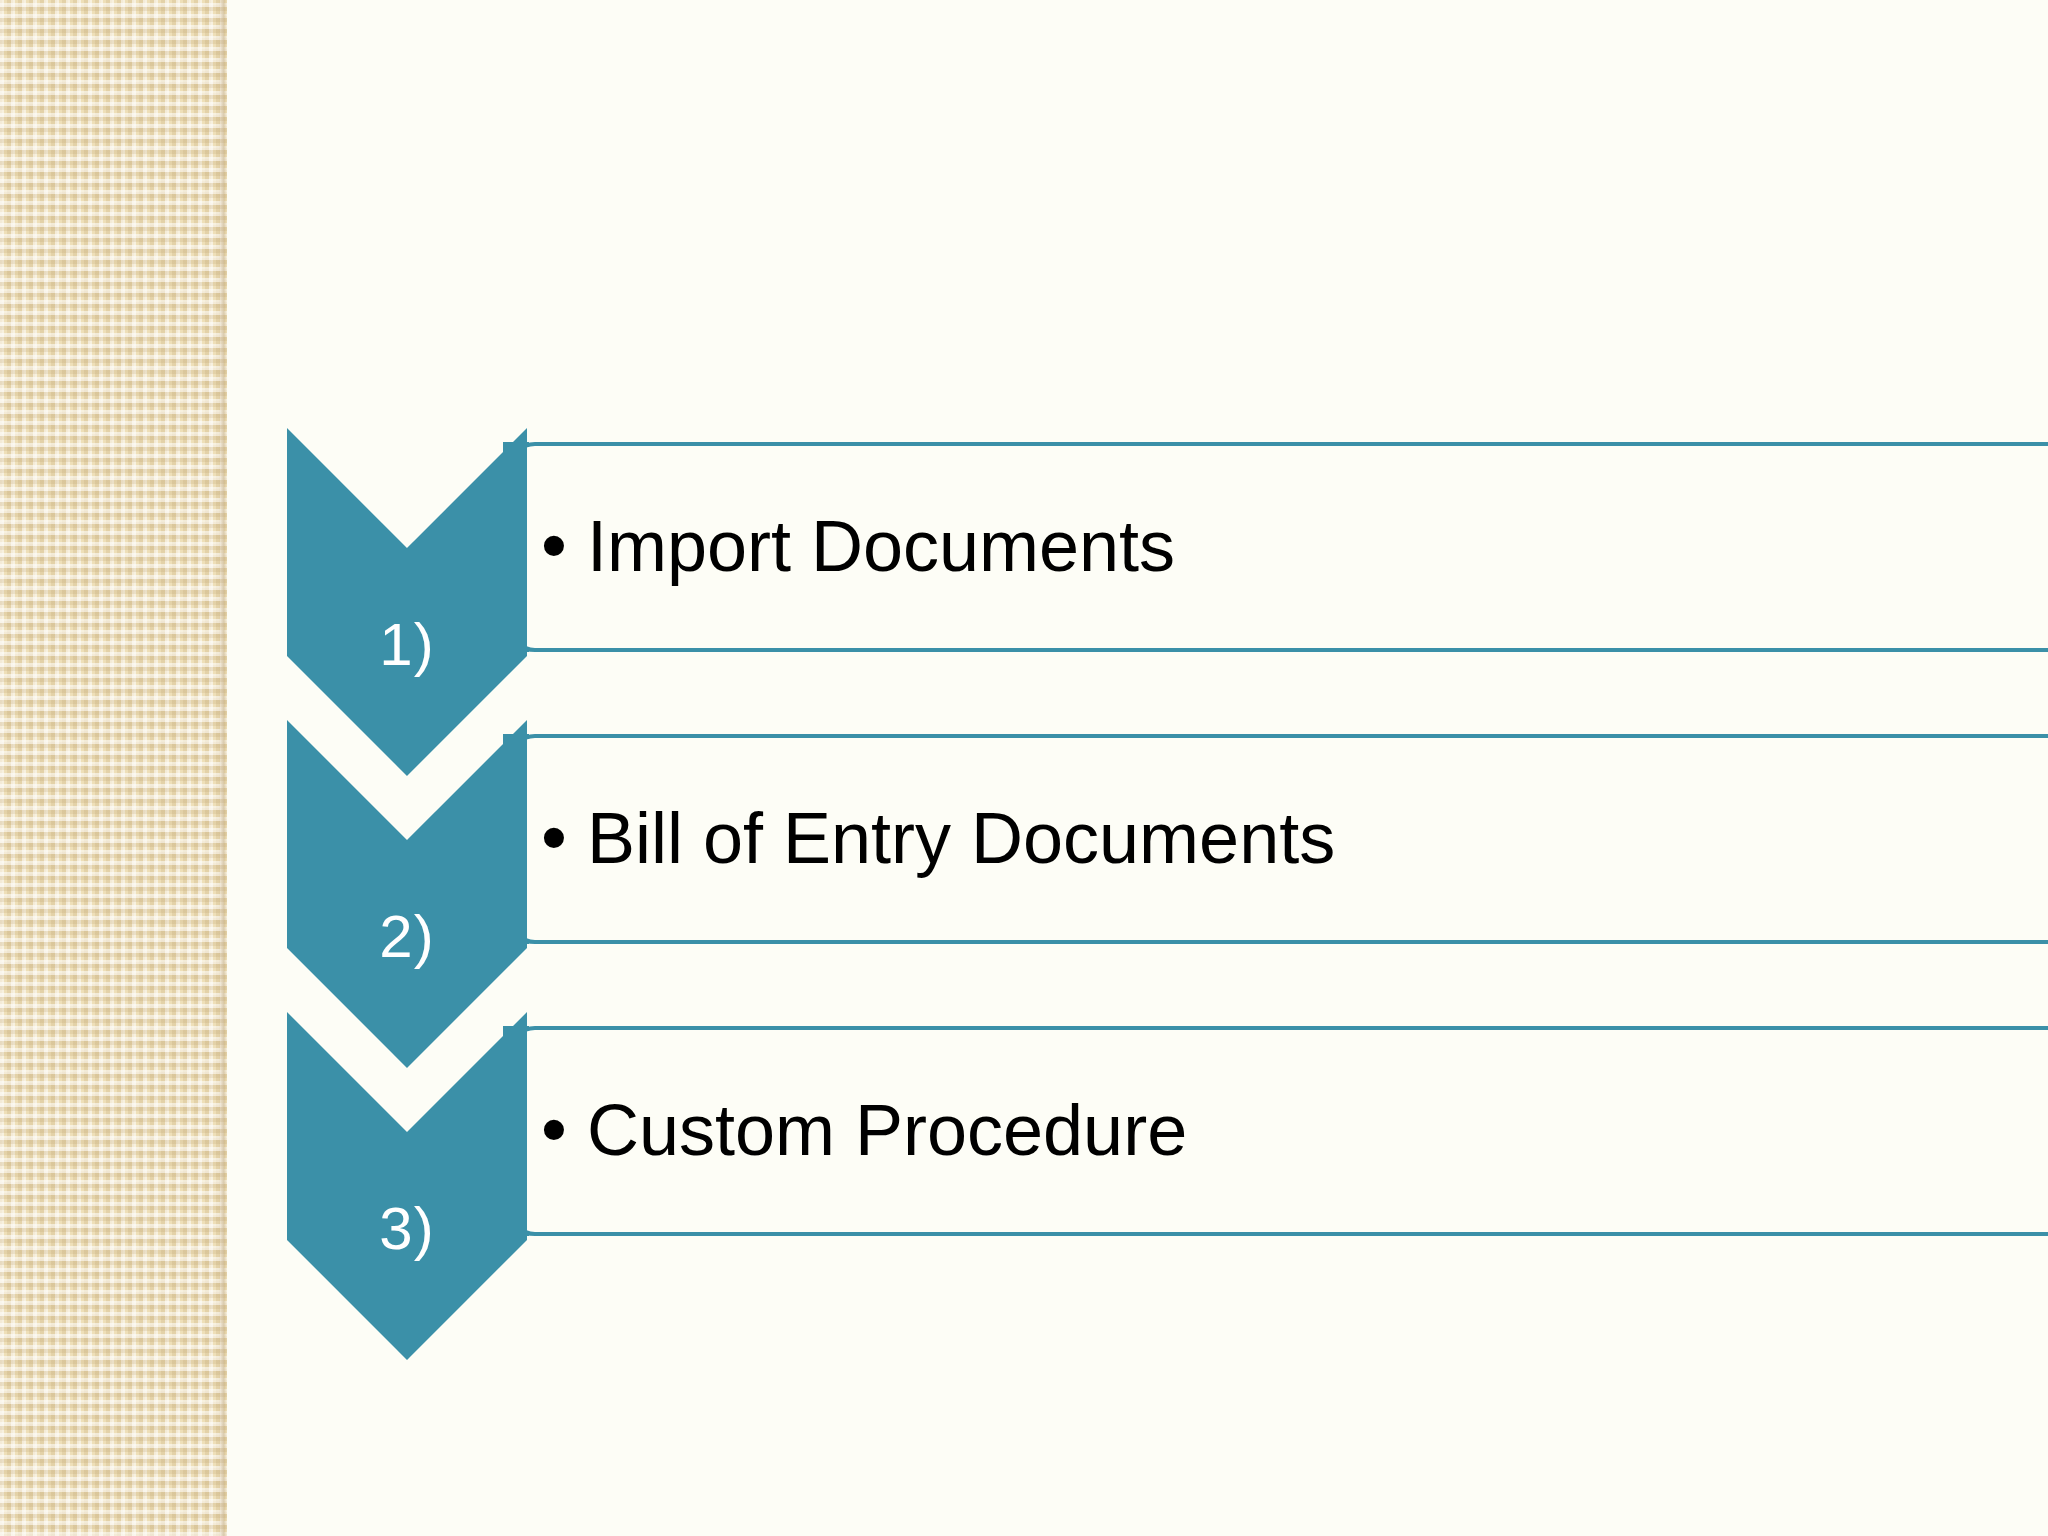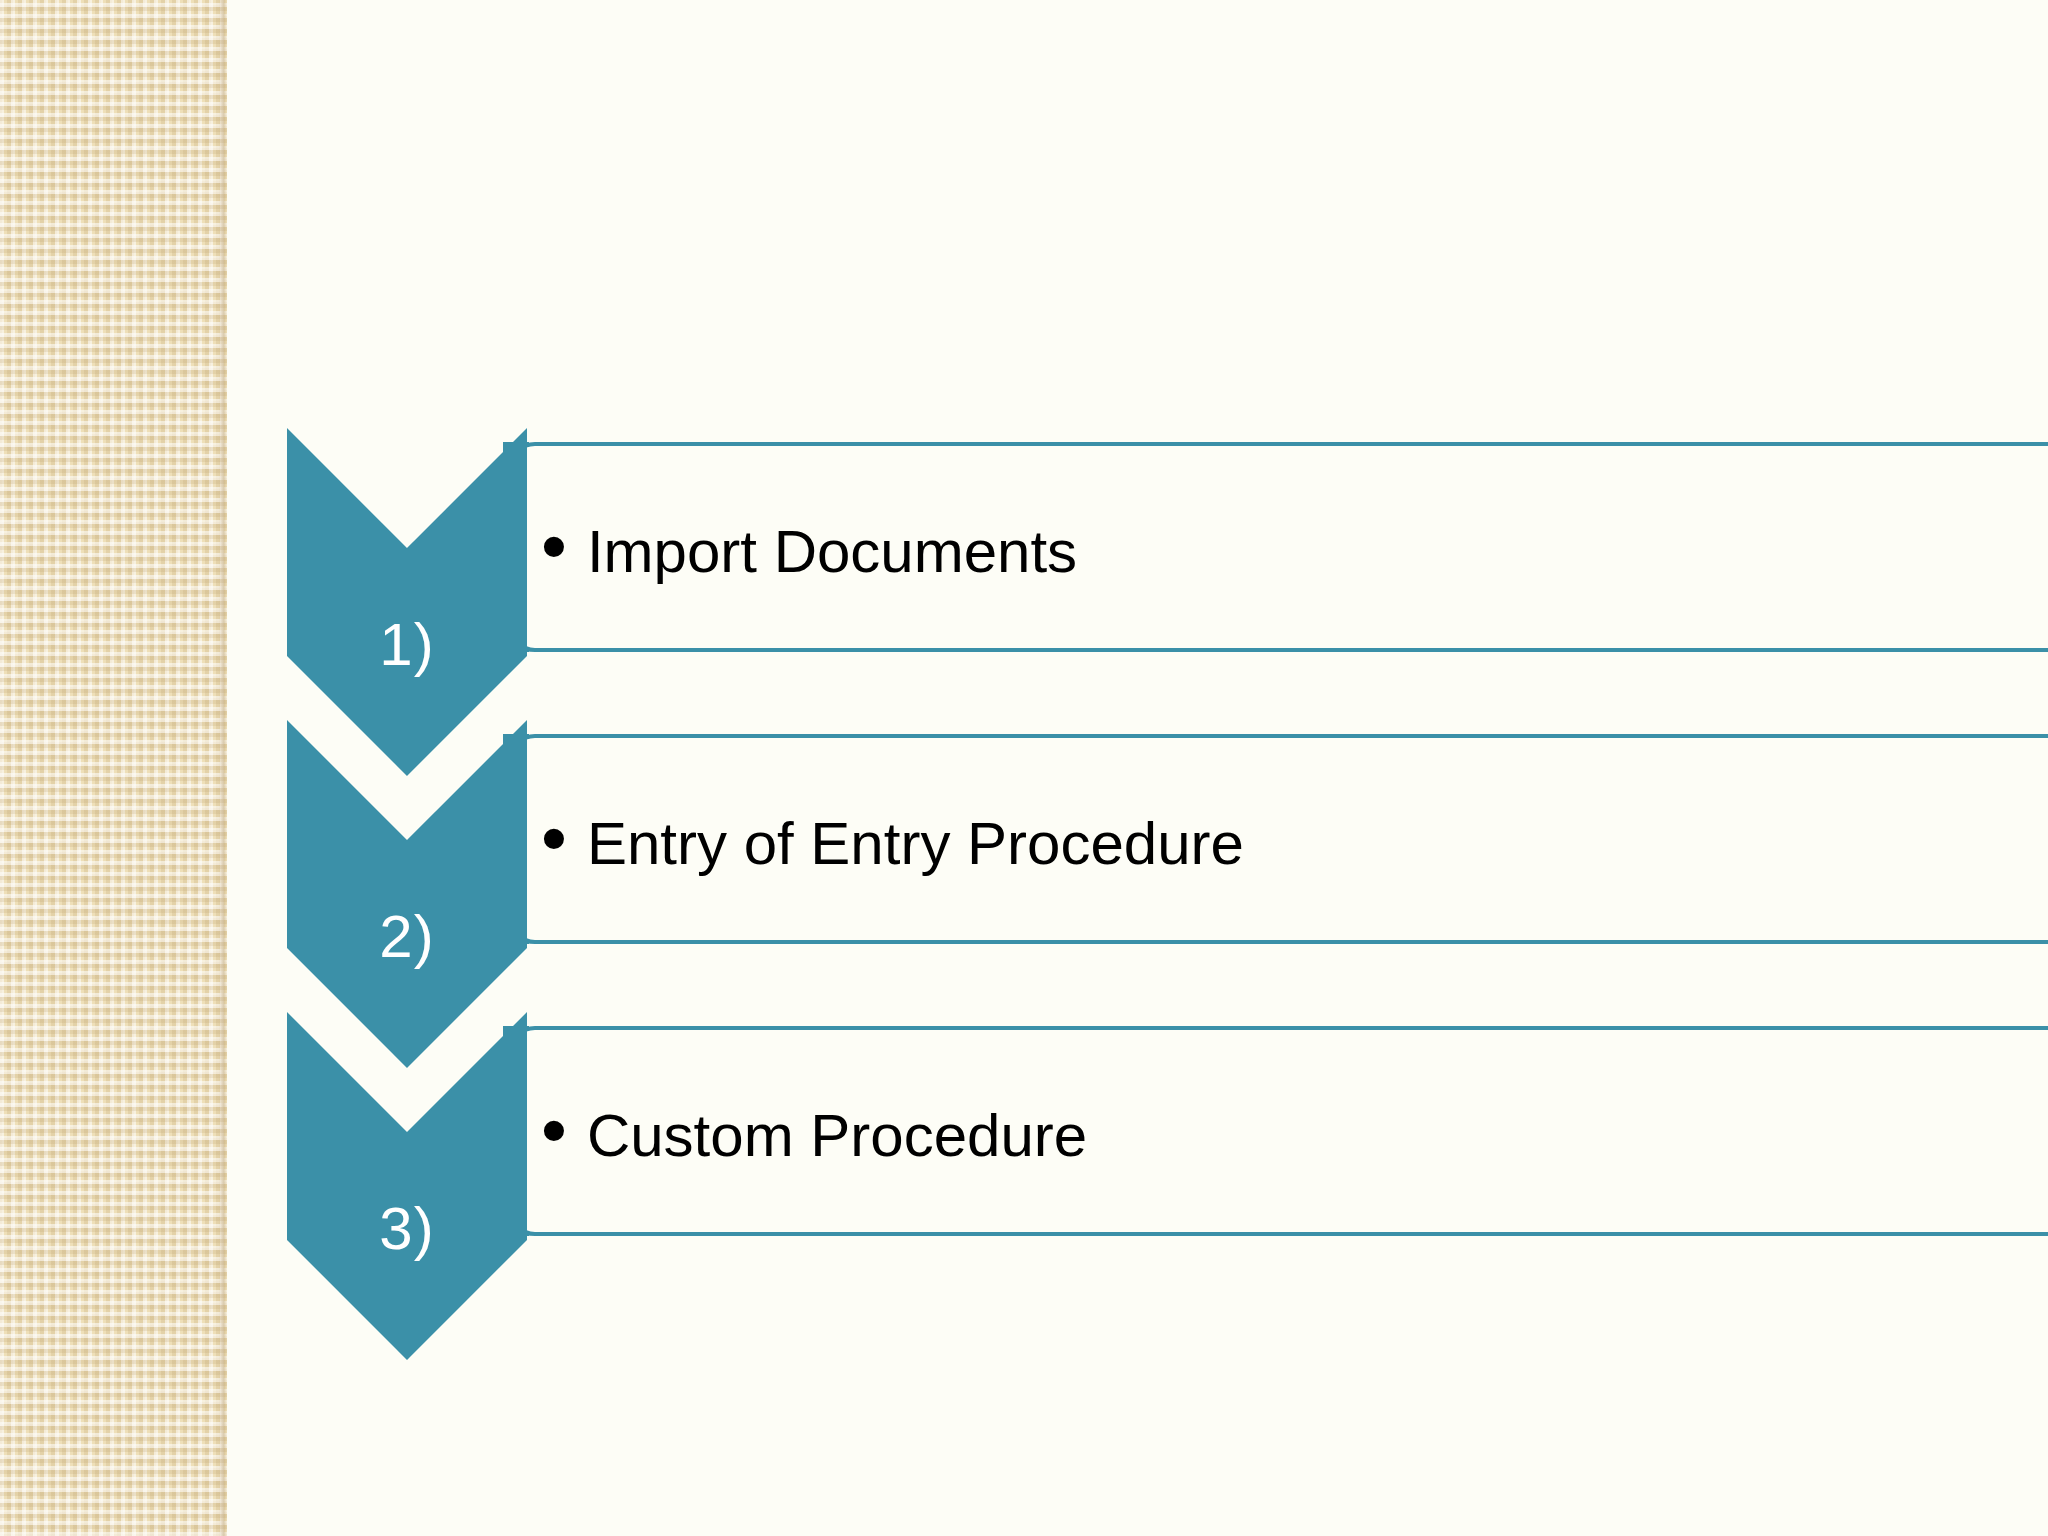--- a/index.html
+++ b/index.html
@@ -134,21 +134,21 @@
   }
 
   .bullet-dot {
     font-size: 74px;
     line-height: 1;
     color: #000000;
     margin-right: 20px;
   }
 
   .bullet-text {
-    font-size: 60px;
+    font-size: 72px;
     line-height: 1.05;
     color: #000000;
     font-family: "Liberation Sans", sans-serif;
     font-weight: 400;
   }
 </style>
 </head>
 <body>
 
 <div class="slide">
@@ -168,21 +168,21 @@
       </div>
       <div class="chevron"></div>
       <div class="chevron-label">1)</div>
     </div>
 
     <div class="row">
       <div class="textbox-mask"></div>
       <div class="textbox">
         <div class="bullet-line">
           <span class="bullet-dot">•</span>
-          <span class="bullet-text">Entry of Entry Procedure</span>
+          <span class="bullet-text">Bill of Entry Documents</span>
         </div>
       </div>
       <div class="chevron"></div>
       <div class="chevron-label">2)</div>
     </div>
 
     <div class="row">
       <div class="textbox-mask"></div>
       <div class="textbox">
         <div class="bullet-line">

